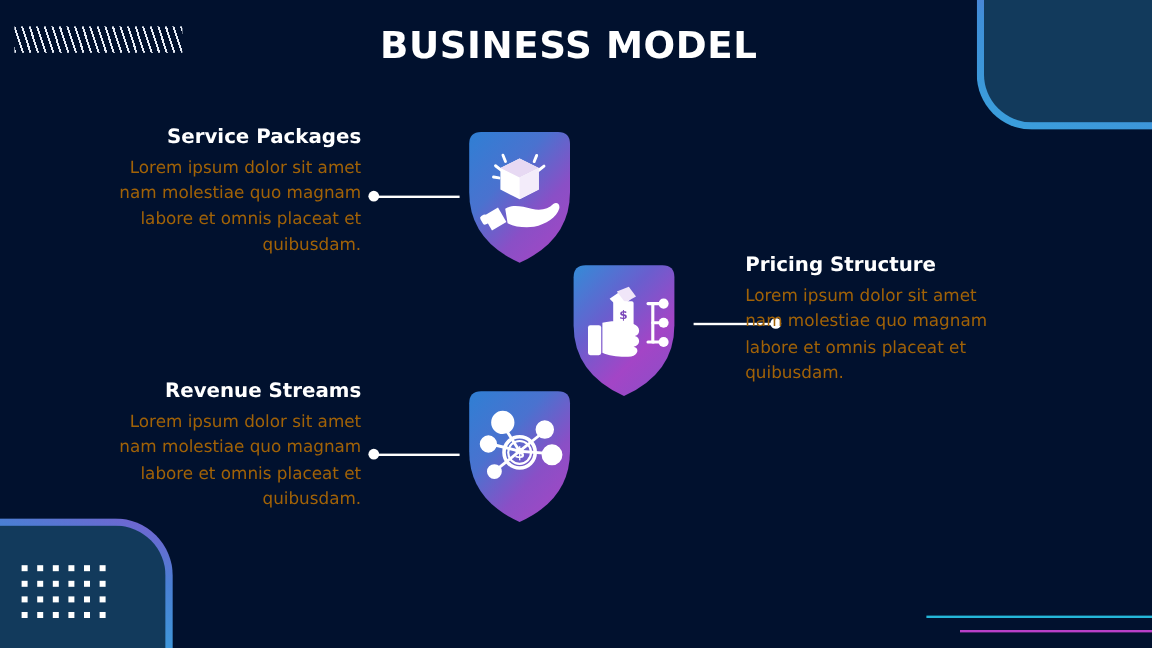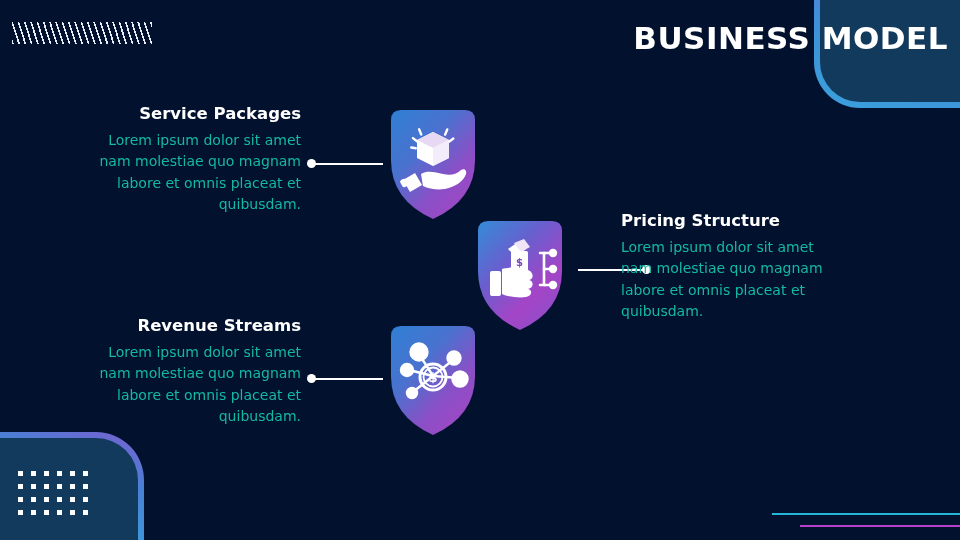--- a/index.html
+++ b/index.html
@@ -90,21 +90,21 @@
     height: 1.6px;
     background: #b83fc8;
   }
 
   
   .title {
     position: absolute;
     top: 20px;
     left: 0;
     width: 948px;
-    text-align: right;
+    text-align: center;
     color: #ffffff;
     font-size: 31px;
     font-weight: bold;
     letter-spacing: 0.5px;
     font-family: "DejaVu Sans", sans-serif;
   }
 
   
   .shield {
     position: absolute;
@@ -131,21 +131,21 @@
   .block { position: absolute; width: 215px; }
   .block h3 {
     margin: 0 0 7px 0;
     color: #ffffff;
     font-size: 16.5px;
     font-weight: bold;
     font-family: "DejaVu Sans", sans-serif;
   }
   .block p {
     margin: 0;
-    color: #14b8a6;
+    color: #a16207;
     font-size: 14px;
     line-height: 1.52;
     font-family: "DejaVu Sans", sans-serif;
   }
   .align-right { text-align: right; }
   .align-left  { text-align: left;  }
 </style>
 </head>
 <body>
 

